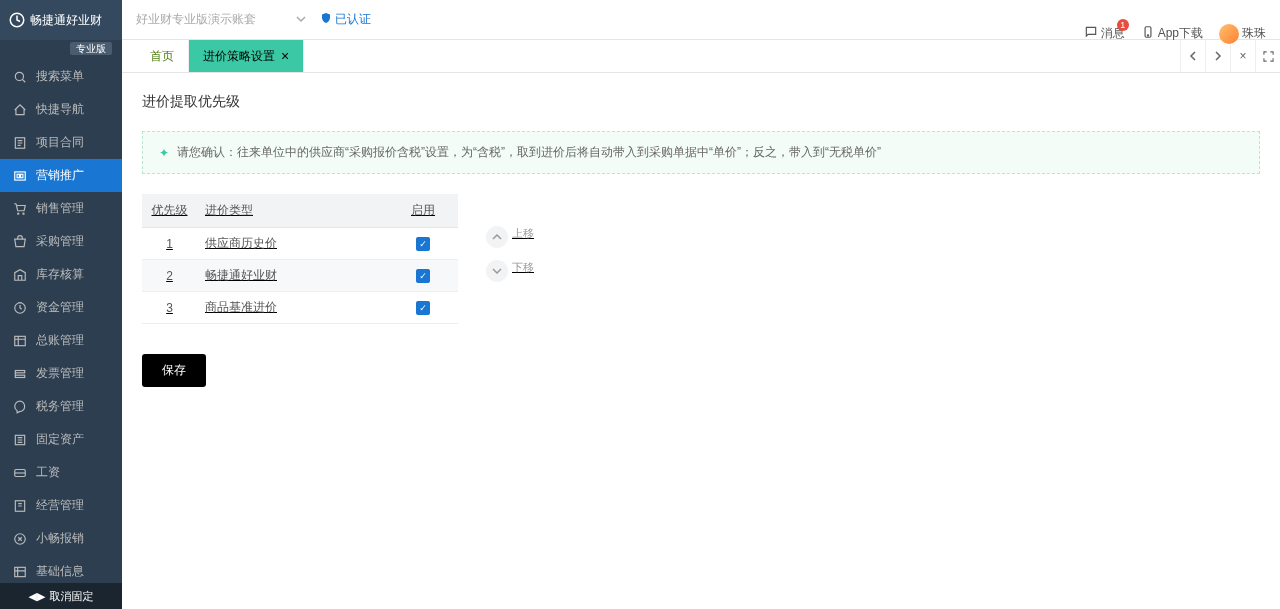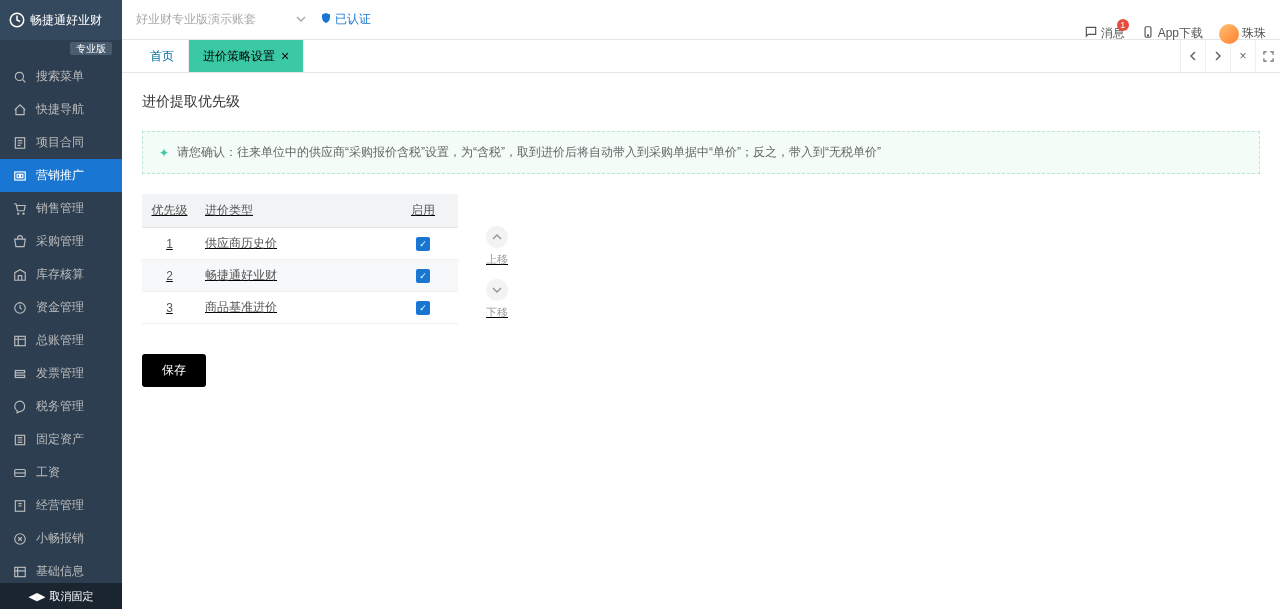--- a/index.html
+++ b/index.html
@@ -23,21 +23,21 @@
     .top-header { height: 40px; border-bottom: 1px solid #e5e5e5; display: flex; align-items: center; padding: 0 14px; gap: 14px; }
     .account-select { color: #aaa; font-size: 12px; display: flex; align-items: center; gap: 12px; width: 170px; justify-content: space-between; }
     .verified { color: #1976d2; font-size: 12px; display: flex; align-items: center; gap: 3px; }
     .header-spacer { flex: 1; }
     .header-right { display: flex; align-items: center; gap: 16px; }
     .header-item { color: #555; font-size: 12px; display: flex; align-items: center; gap: 3px; cursor: pointer; position: relative; margin-top: 28px; }
     .badge { position: absolute; top: -6px; right: -4px; background: #e74c3c; color: #fff; font-size: 9px; width: 12px; height: 12px; border-radius: 50%; display: flex; align-items: center; justify-content: center; }
     .avatar { width: 20px; height: 20px; border-radius: 50%; background: linear-gradient(135deg, #ffc070, #ff8030); }
     
     .tab-bar { height: 33px; border-bottom: 1px solid #e5e5e5; display: flex; align-items: stretch; padding-left: 14px; }
-    .tab { display: flex; align-items: center; padding: 0 14px; font-size: 12px; color: #0369a1; cursor: pointer; border-right: 1px solid #eee; }
+    .tab { display: flex; align-items: center; padding: 0 14px; font-size: 12px; color: #4d7c0f; cursor: pointer; border-right: 1px solid #eee; }
     .tab.active { background: #3bc8a4; color: #000000; }
     .tab-close { margin-left: 6px; font-size: 14px; }
     .tab-spacer { flex: 1; }
     .tab-controls { display: flex; align-items: stretch; }
     .tab-ctrl-btn { width: 25px; display: flex; align-items: center; justify-content: center; border-left: 1px solid #eee; color: #666; cursor: pointer; font-size: 12px; }
     
     .content { flex: 1; padding: 20px; overflow-y: auto; }
     .page-title { font-size: 14px; color: #333; margin-bottom: 20px; }
     .info-box { border: 1px dashed #b8e6ce; background: #f3fcf7; padding: 12px 16px; font-size: 12px; color: #666; margin-bottom: 20px; display: flex; align-items: center; gap: 8px; }
     .info-icon { color: #3bc8a4; }
@@ -47,21 +47,21 @@
     .price-table th { background: #f1f3f5; color: #555; font-weight: normal; padding: 8px; text-align: left; border-bottom: 1px solid #e5e5e5; }
     .price-table th:first-child { text-align: center; width: 55px; }
     .price-table th:last-child { text-align: center; width: 70px; }
     .price-table td { padding: 7px 8px; color: #555; border-bottom: 1px solid #eee; background: #fff; }
     .price-table tbody tr:nth-child(even) td { background: #f7f8fa; }
     .price-table td:first-child { text-align: center; }
     .price-table td:last-child { text-align: center; }
     .checkbox { width: 14px; height: 14px; background: #1976d2; border-radius: 2px; display: inline-flex; align-items: center; justify-content: center; color: #fff; font-size: 9px; }
     
     .move-controls { display: flex; flex-direction: column; gap: 12px; padding-top: 32px; }
-    .move-btn { display: flex; flex-direction: column; align-items: center; gap: 4px; cursor: pointer; }
+    .move-btn { display: flex; flex-direction: row; gap: 4px; cursor: pointer; }
     .move-circle { width: 22px; height: 22px; border-radius: 50%; background: #f1f3f5; display: flex; align-items: center; justify-content: center; color: #999; font-size: 10px; }
     .move-label { font-size: 11px; color: #999; }
     
     .save-btn { margin-top: 30px; background: #000000; color: #fff; border: none; padding: 8px 20px; font-size: 12px; border-radius: 3px; cursor: pointer; }
     
     
     .nav-list::-webkit-scrollbar { width: 0; }
   </style>
 </head>
 <body>

